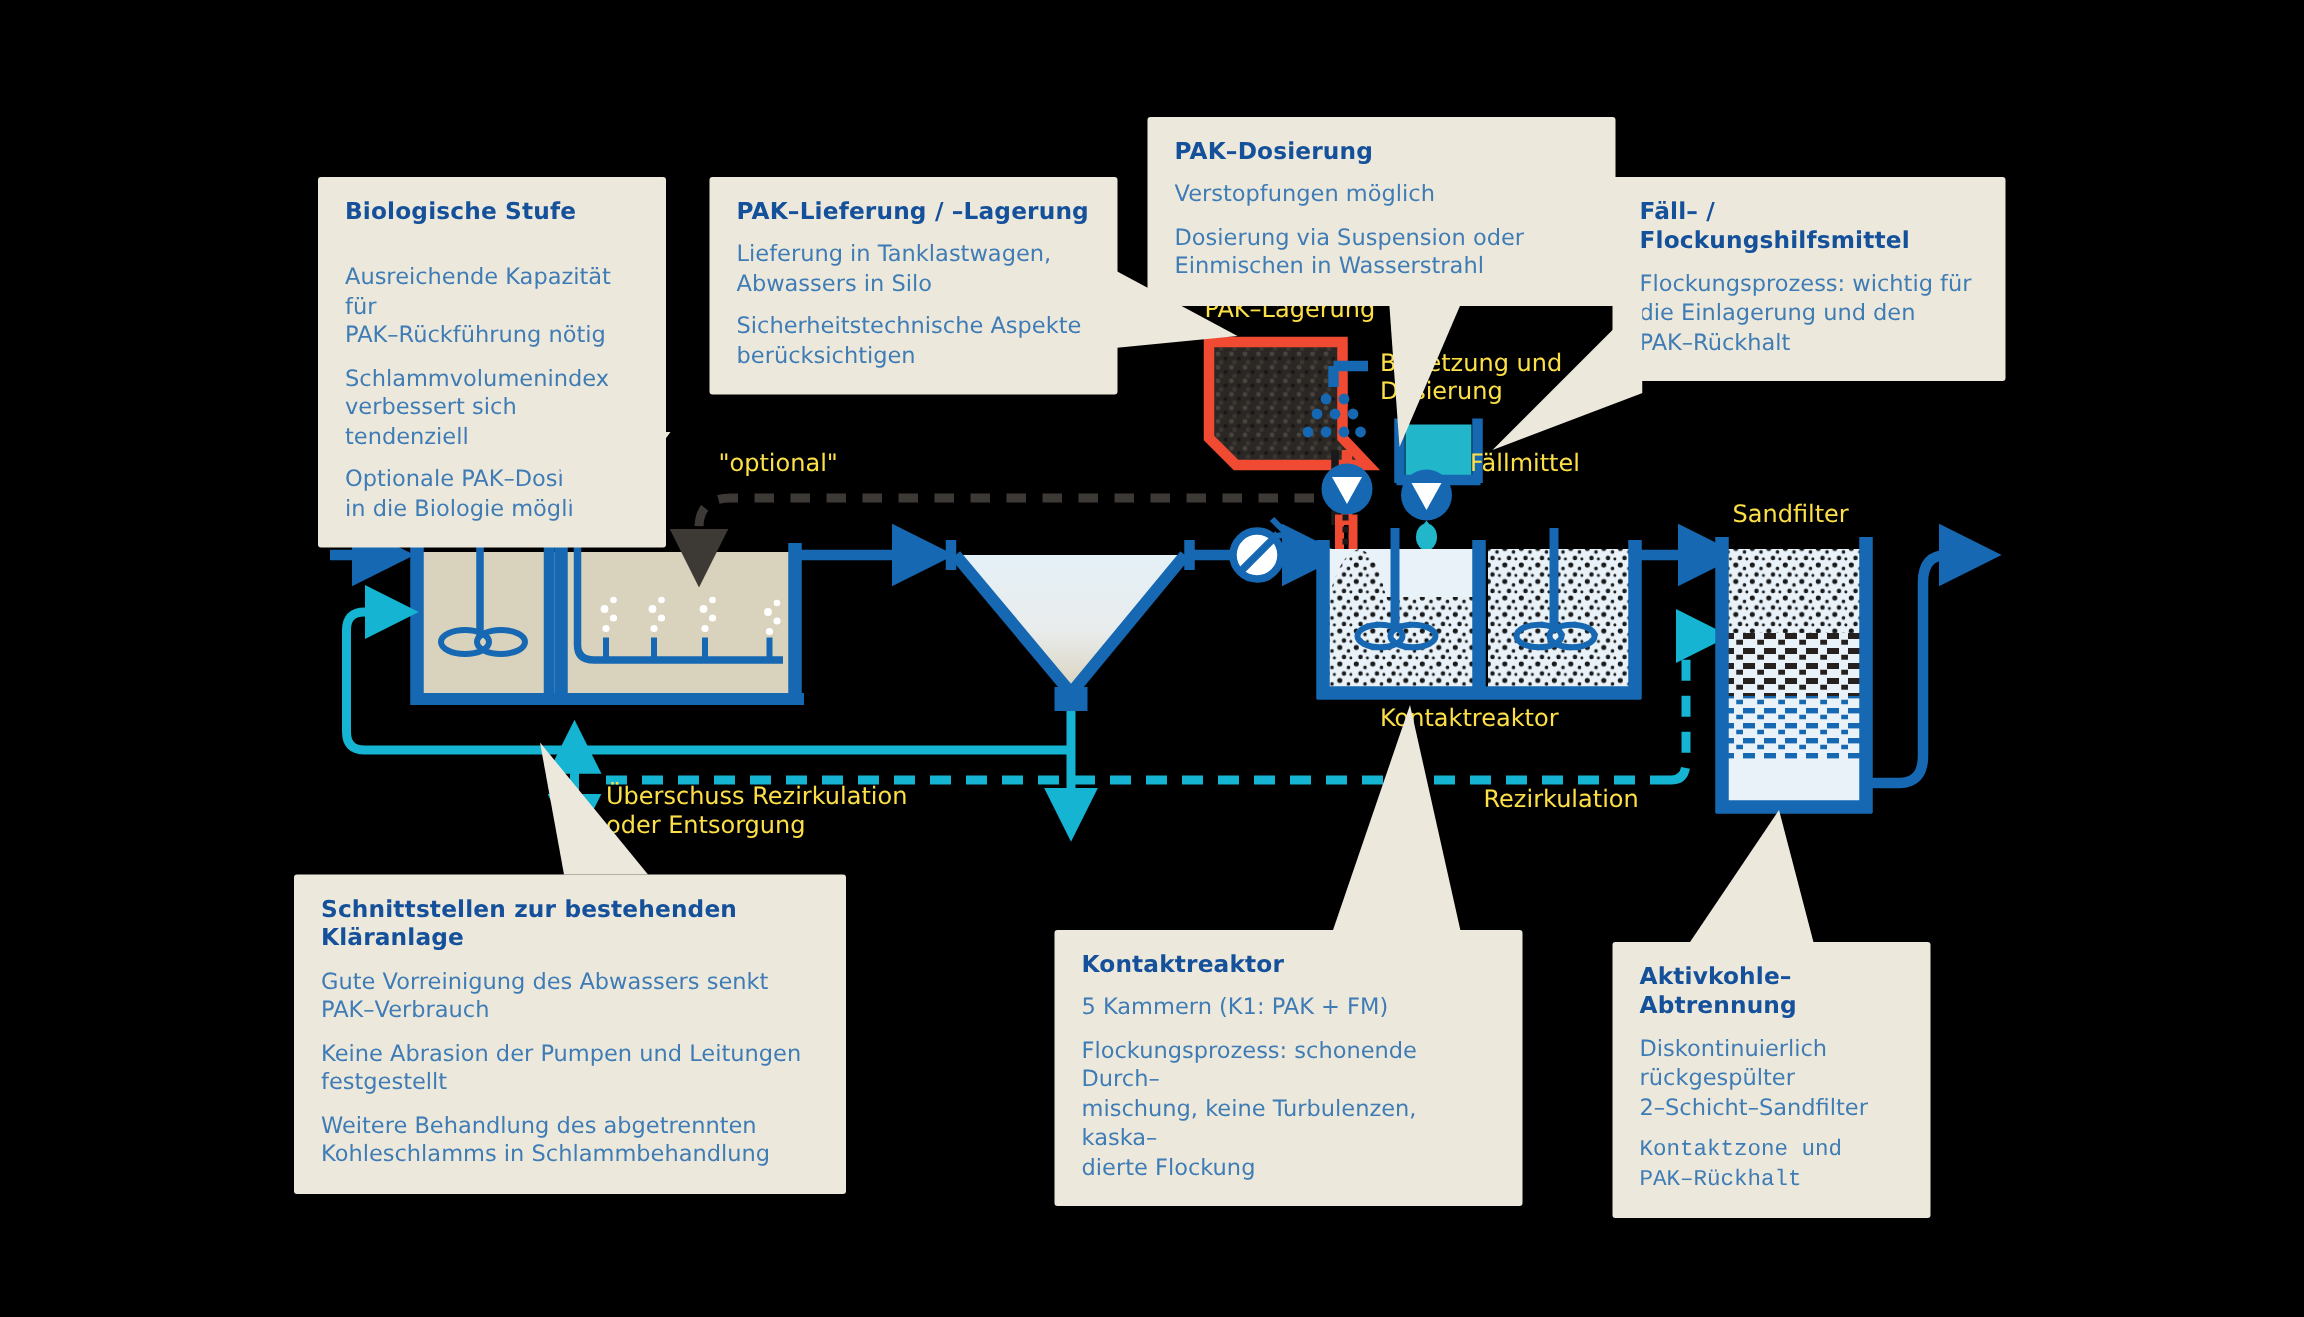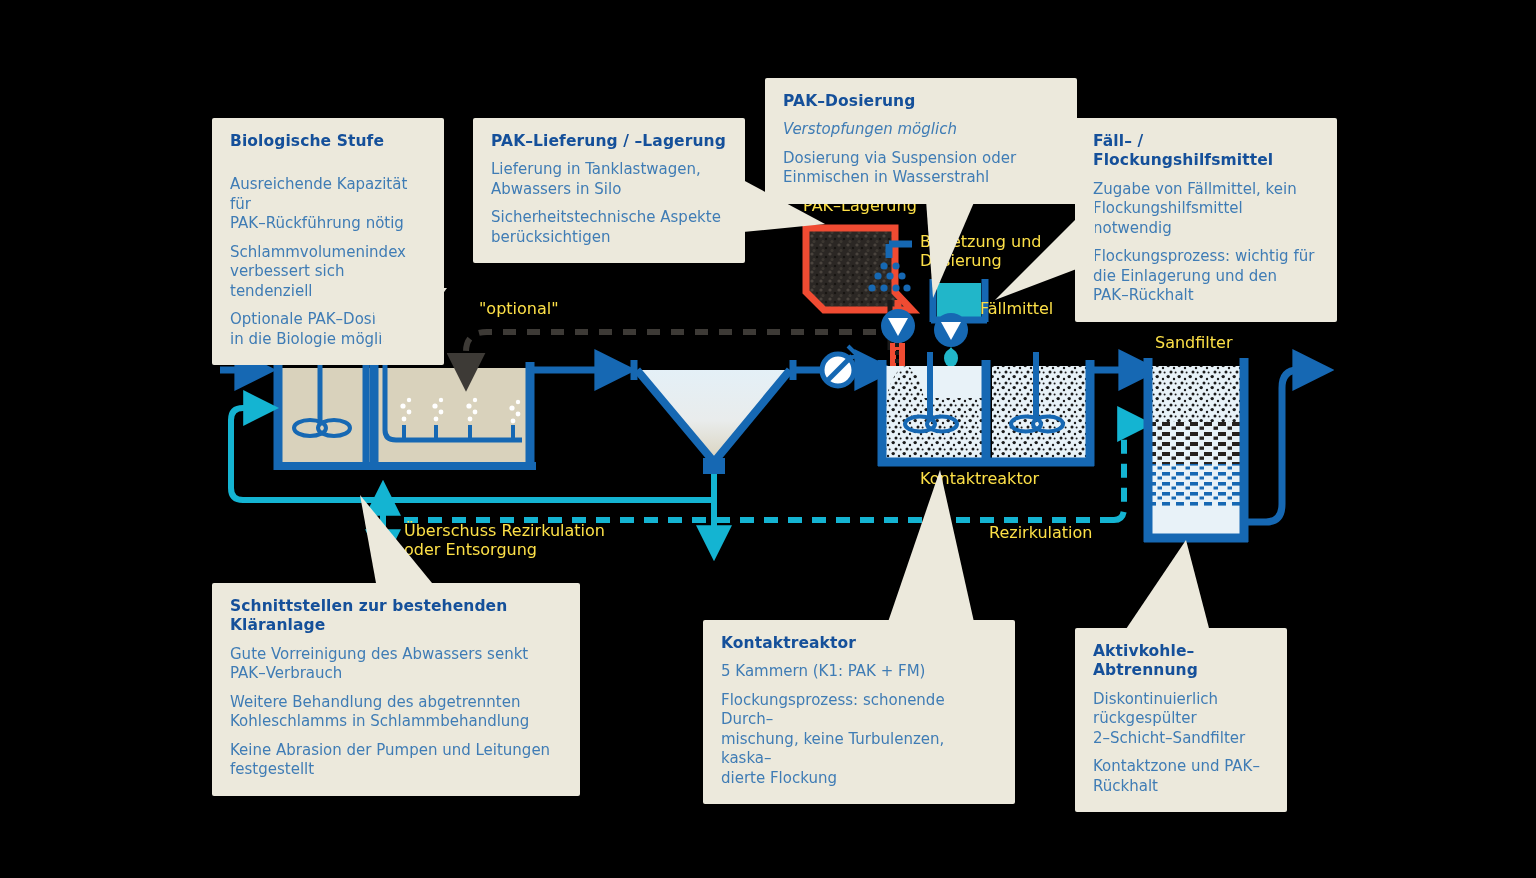--- a/index.html
+++ b/index.html
@@ -265,67 +265,65 @@
 Abwassers in Silo</div>
     <div class="bul" style="white-space: pre-line;">Sicherheitstechnische Aspekte
 berücksichtigen</div>
   </div>
   <svg class="tail" style="left:743px;top:180px;width:90px;height:70px;" viewBox="0 0 90 70">
     <path d="M0 0 L 82 44 L 0 52 Z" fill="#ece9dc"></path>
   </svg>
 
   <div class="callout" style="left:765px;top:78px;width:312px;">
     <div class="ttl">PAK–Dosierung</div>
-    <div class="bul" style="white-space: pre-line; font-style: italic;">Verstopfungen möglich</div>
+    <div class="bul" style="white-space: pre-line;">Verstopfungen möglich</div>
     <div class="bul" style="white-space: pre-line;">Dosierung via Suspension oder
 Einmischen in Wasserstrahl</div>
   </div>
   <svg class="tail" style="left:925px;top:186px;width:90px;height:120px;" viewBox="0 0 90 120">
     <path d="M0 0 H 56 L 8 112 Z" fill="#ece9dc"></path>
   </svg>
 
   <div class="callout" style="left:1075px;top:118px;width:262px;">
     <div class="ttl">Fäll– / Flockungshilfsmittel</div>
-    <div class="bul" style="white-space: pre-line;">Zugabe von Fällmittel, kein
-Flockungshilfsmittel notwendig</div>
     <div class="bul" style="white-space: pre-line;">Flockungsprozess: wichtig für
 die Einlagerung und den
 PAK–Rückhalt</div>
   </div>
   <svg class="tail" style="left:985px;top:200px;width:110px;height:110px;" viewBox="0 0 110 110">
     <path d="M110 0 L 110 62 L 10 100 Z" fill="#ece9dc"></path>
   </svg>
 
-  <div class="callout" style="left:212px;top:583px;width:368px;">
+  <div class="callout" style="left:196px;top:583px;width:368px;">
     <div class="ttl">Schnittstellen zur bestehenden Kläranlage</div>
     <div class="bul" style="white-space: pre-line;">Gute Vorreinigung des Abwassers senkt
 PAK–Verbrauch</div>
+    <div class="bul" style="white-space: pre-line;">Keine Abrasion der Pumpen und Leitungen
+festgestellt</div>
     <div class="bul" style="white-space: pre-line;">Weitere Behandlung des abgetrennten
 Kohleschlamms in Schlammbehandlung</div>
-    <div class="bul" style="white-space: pre-line;">Keine Abrasion der Pumpen und Leitungen
-festgestellt</div>
   </div>
   <svg class="tail" style="left:330px;top:495px;width:120px;height:95px;" viewBox="0 0 120 95">
     <path d="M30 0 L 102 88 L 46 88 Z" fill="#ece9dc"></path>
   </svg>
 
   <div class="callout" style="left:703px;top:620px;width:312px;">
     <div class="ttl">Kontaktreaktor</div>
     <div class="bul" style="white-space: pre-line;">5 Kammern (K1: PAK + FM)</div>
     <div class="bul" style="white-space: pre-line;">Flockungsprozess: schonende Durch–
 mischung, keine Turbulenzen, kaska–
 dierte Flockung</div>
   </div>
   <svg class="tail" style="left:880px;top:470px;width:110px;height:160px;" viewBox="0 0 110 160">
     <path d="M60 0 L 94 152 L 8 152 Z" fill="#ece9dc"></path>
   </svg>
 
   <div class="callout" style="left:1075px;top:628px;width:212px;">
     <div class="ttl">Aktivkohle–Abtrennung</div>
     <div class="bul" style="white-space: pre-line;">Diskontinuierlich rückgespülter
 2–Schicht–Sandfilter</div>
-    <div class="bul" style="white-space: pre-line;">Kontaktzone und PAK–Rückhalt</div>
+    <div class="bul" style="white-space: pre-line; font-family: Liberation Mono, monospace;">Kontaktzone und PAK–Rückhalt</div>
   </div>
   <svg class="tail" style="left:1090px;top:540px;width:130px;height:100px;" viewBox="0 0 130 100">
     <path d="M96 0 L 120 92 L 34 92 Z" fill="#ece9dc"></path>
   </svg>
 
 </div>
 
 </body></html>

